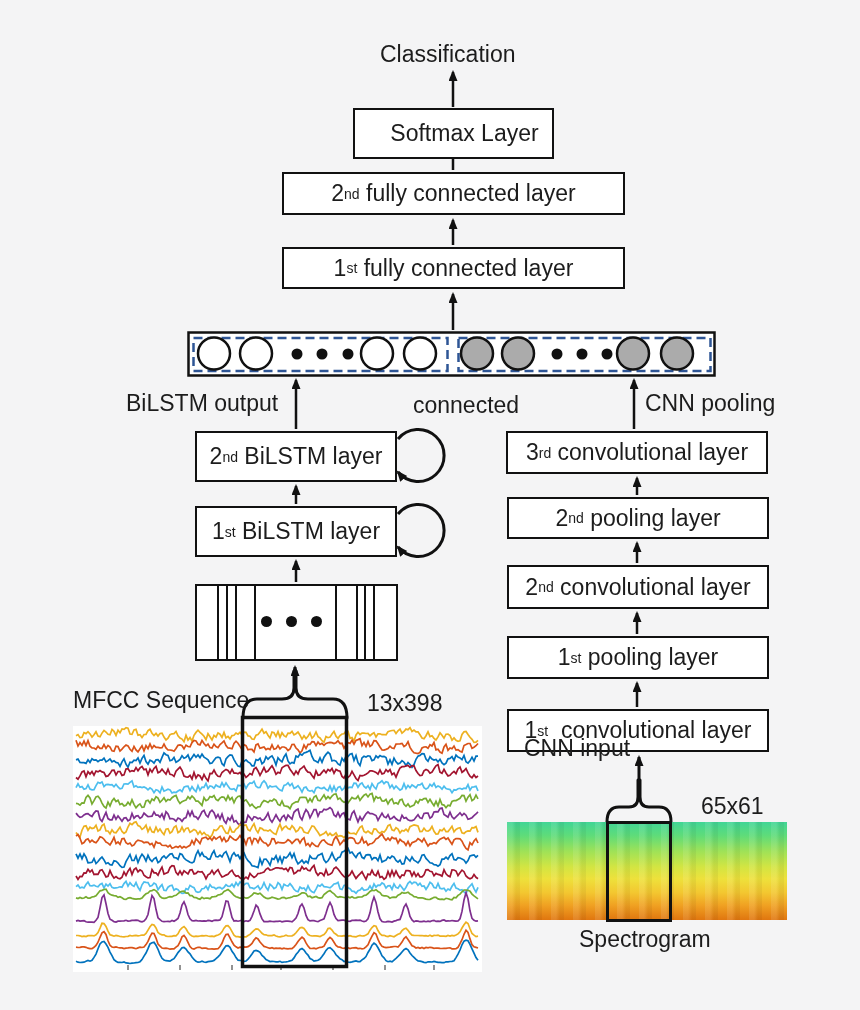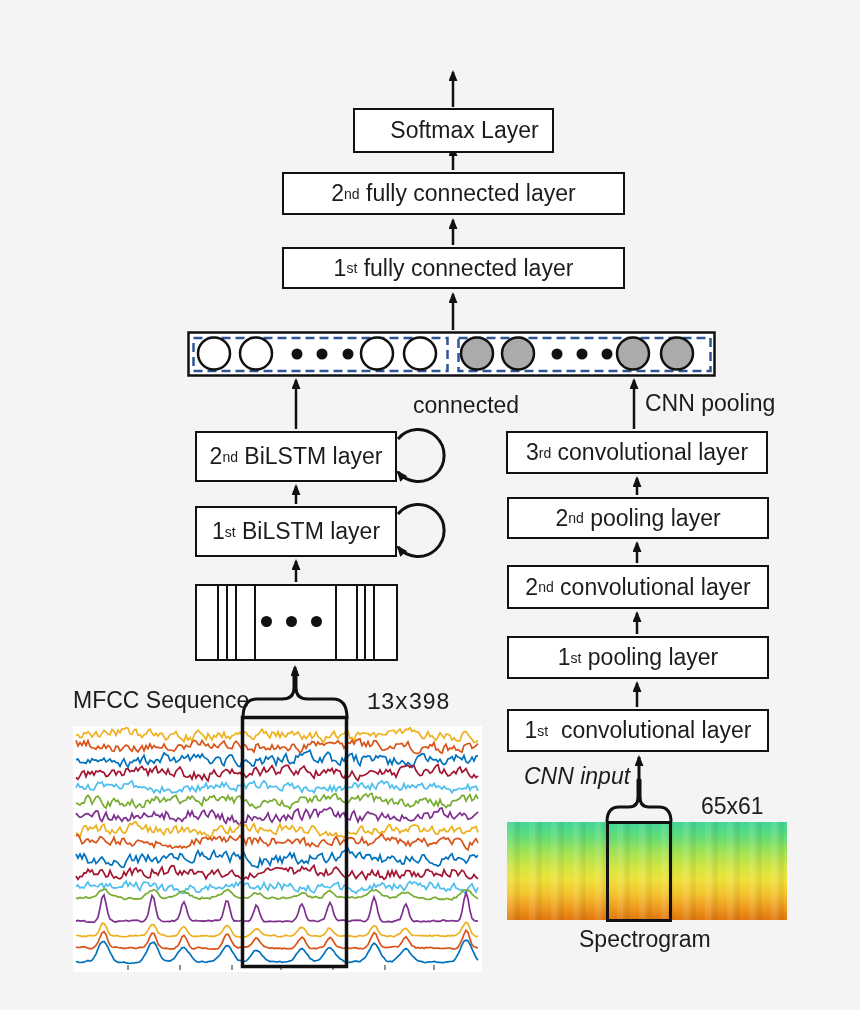--- a/index.html
+++ b/index.html
@@ -118,30 +118,32 @@
         <circle cx="297" cy="354" r="5.5" fill="#111111"></circle>
         <circle cx="322" cy="354" r="5.5" fill="#111111"></circle>
         <circle cx="348" cy="354" r="5.5" fill="#111111"></circle>
         <circle cx="557" cy="354" r="5.5" fill="#111111"></circle>
         <circle cx="582" cy="354" r="5.5" fill="#111111"></circle>
         <circle cx="607" cy="354" r="5.5" fill="#111111"></circle>
       </g>
     </g>
   </svg>
 
-  <div class="box" style="left:353px;top:108px;width:201px;height:45px;padding-left:22px;">
+  <div class="lbl" style="left:380px;top:41px;">Classification</div>
+  <div class="box" style="left:353px;top:108px;width:201px;height:51px;padding-left:22px;">
     <span>Softmax Layer</span>
   </div>
   <div class="box" style="left:282px;top:172px;width:343px;height:43px;">
     <span>2</span><sup class="ord">nd</sup><span class="rest"> fully connected layer</span>
   </div>
   <div class="box" style="left:282px;top:247px;width:343px;height:42px;">
     <span>1</span><sup class="ord">st</sup><span class="rest"> fully connected layer</span>
   </div>
 
+  <div class="lbl" style="left:126px;top:390px;">BiLSTM output</div>
   <div class="lbl" style="left:413px;top:392px;">connected</div>
   <div class="lbl" style="left:645px;top:390px;">CNN pooling</div>
 
   <div class="box" style="left:195px;top:431px;width:202px;height:51px;">
     <span>2</span><sup class="ord">nd</sup><span class="rest"> BiLSTM layer</span>
   </div>
   <div class="box" style="left:195px;top:506px;width:202px;height:51px;">
     <span>1</span><sup class="ord">st</sup><span class="rest"> BiLSTM layer</span>
   </div>
   <div class="box stripes" style="left:195px;top:584px;width:203px;height:77px;">
@@ -168,21 +170,21 @@
     <span>2</span><sup class="ord">nd</sup><span class="rest"> convolutional layer</span>
   </div>
   <div class="box" style="left:507px;top:636px;width:262px;height:43px;">
     <span>1</span><sup class="ord">st</sup><span class="rest"> pooling layer</span>
   </div>
   <div class="box" style="left:507px;top:709px;width:262px;height:43px;">
     <span>1</span><sup class="ord">st</sup><span class="rest">  convolutional layer</span>
   </div>
 
   <div class="lbl" style="left:73px;top:687px;text-align:center;">MFCC Sequence</div>
-  <div class="lbl" style="left:367px;top:690px;font-family:Liberation Mono, monospace;">13x398</div>
+  <div class="lbl" style="left:367px;top:690px;">13x398</div>
 
-  <div class="lbl" style="left:524px;top:763px;font-style:italic;">CNN input</div>
+  <div class="lbl" style="left:524px;top:735px;">CNN input</div>
   <div class="lbl" style="left:701px;top:793px;text-align:right;">65x61</div>
   <div class="spec" style="background: repeating-linear-gradient(90deg, rgba(255, 255, 255, 0.1) 0px, rgba(255, 255, 255, 0.1) 5px, rgba(0, 0, 0, 0.05) 9px, rgba(0, 0, 0, 0.05) 13px, rgba(255, 255, 255, 0) 13px, rgba(255, 255, 255, 0) 22px), linear-gradient(rgb(65, 213, 150) 0%, rgb(95, 220, 121) 14%, rgb(159, 226, 87) 30%, rgb(211, 229, 66) 46%, rgb(238, 225, 59) 58%, rgb(243, 199, 48) 72%, rgb(240, 161, 34) 85%, rgb(224, 118, 15) 100%);"></div>
   <div class="spec-window"></div>
   <div class="lbl" style="left:579px;top:926px;">Spectrogram</div>
 
 </div>
 
 </body></html>

